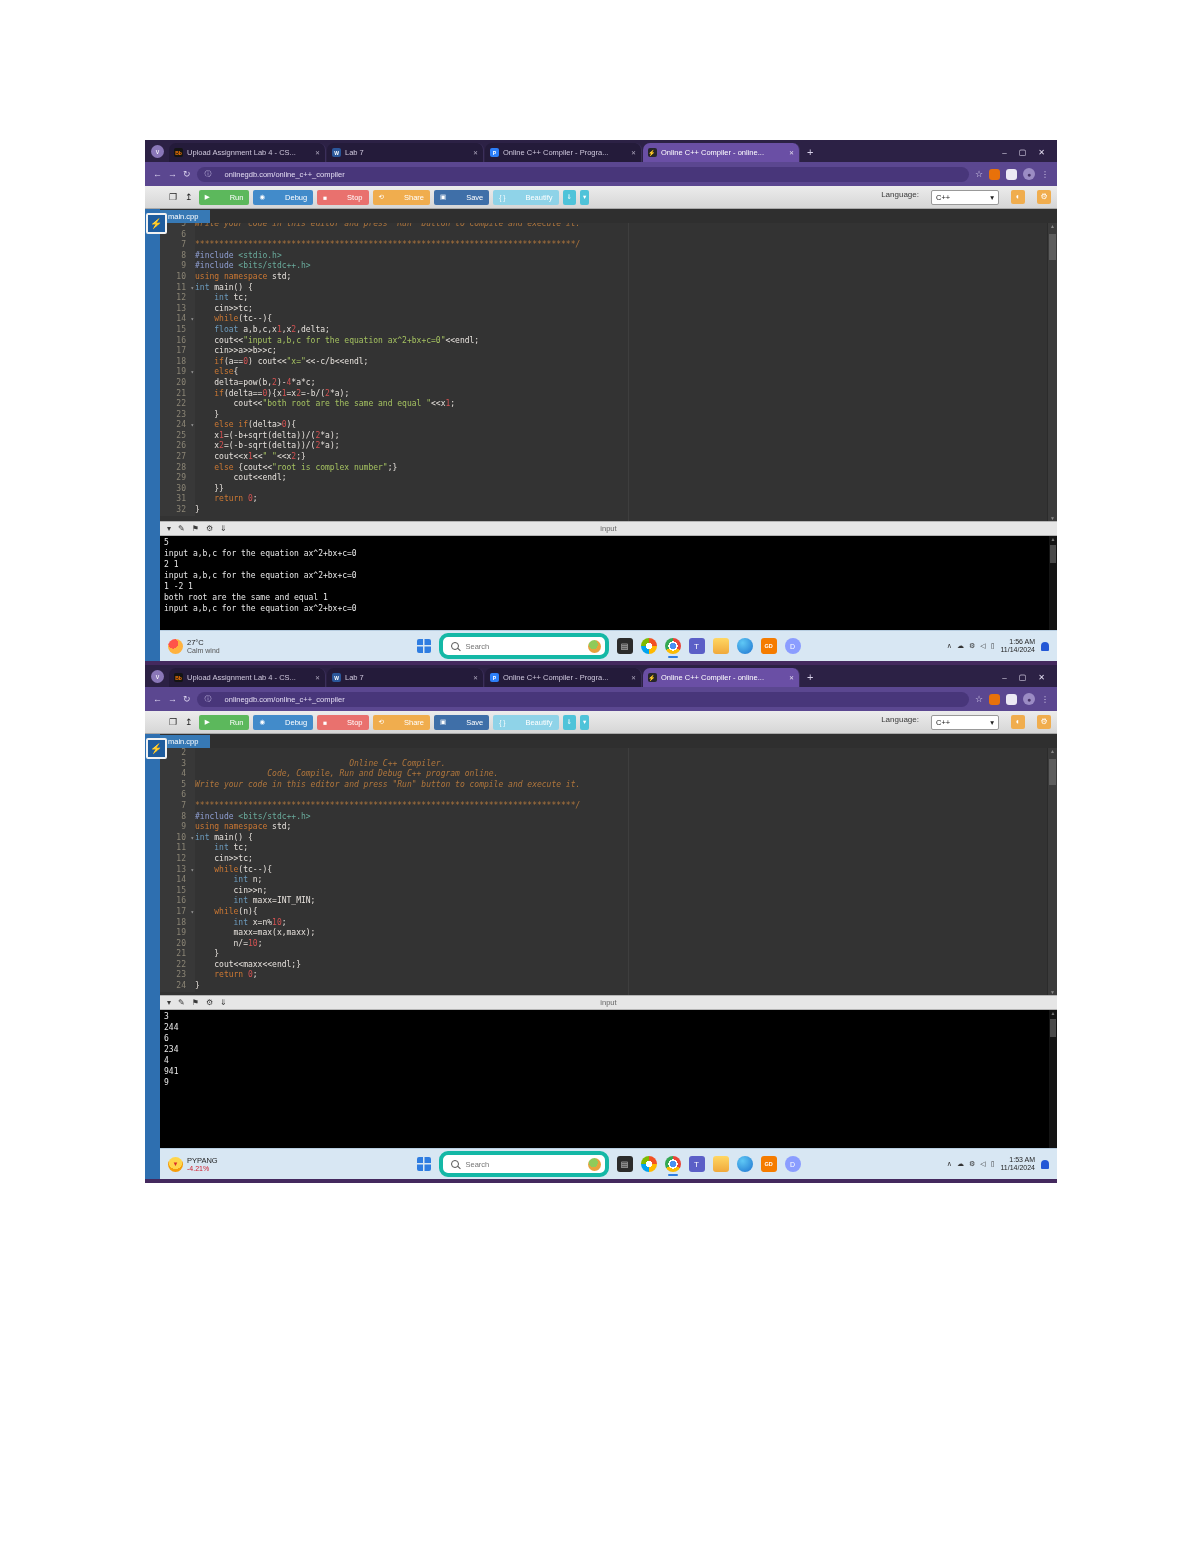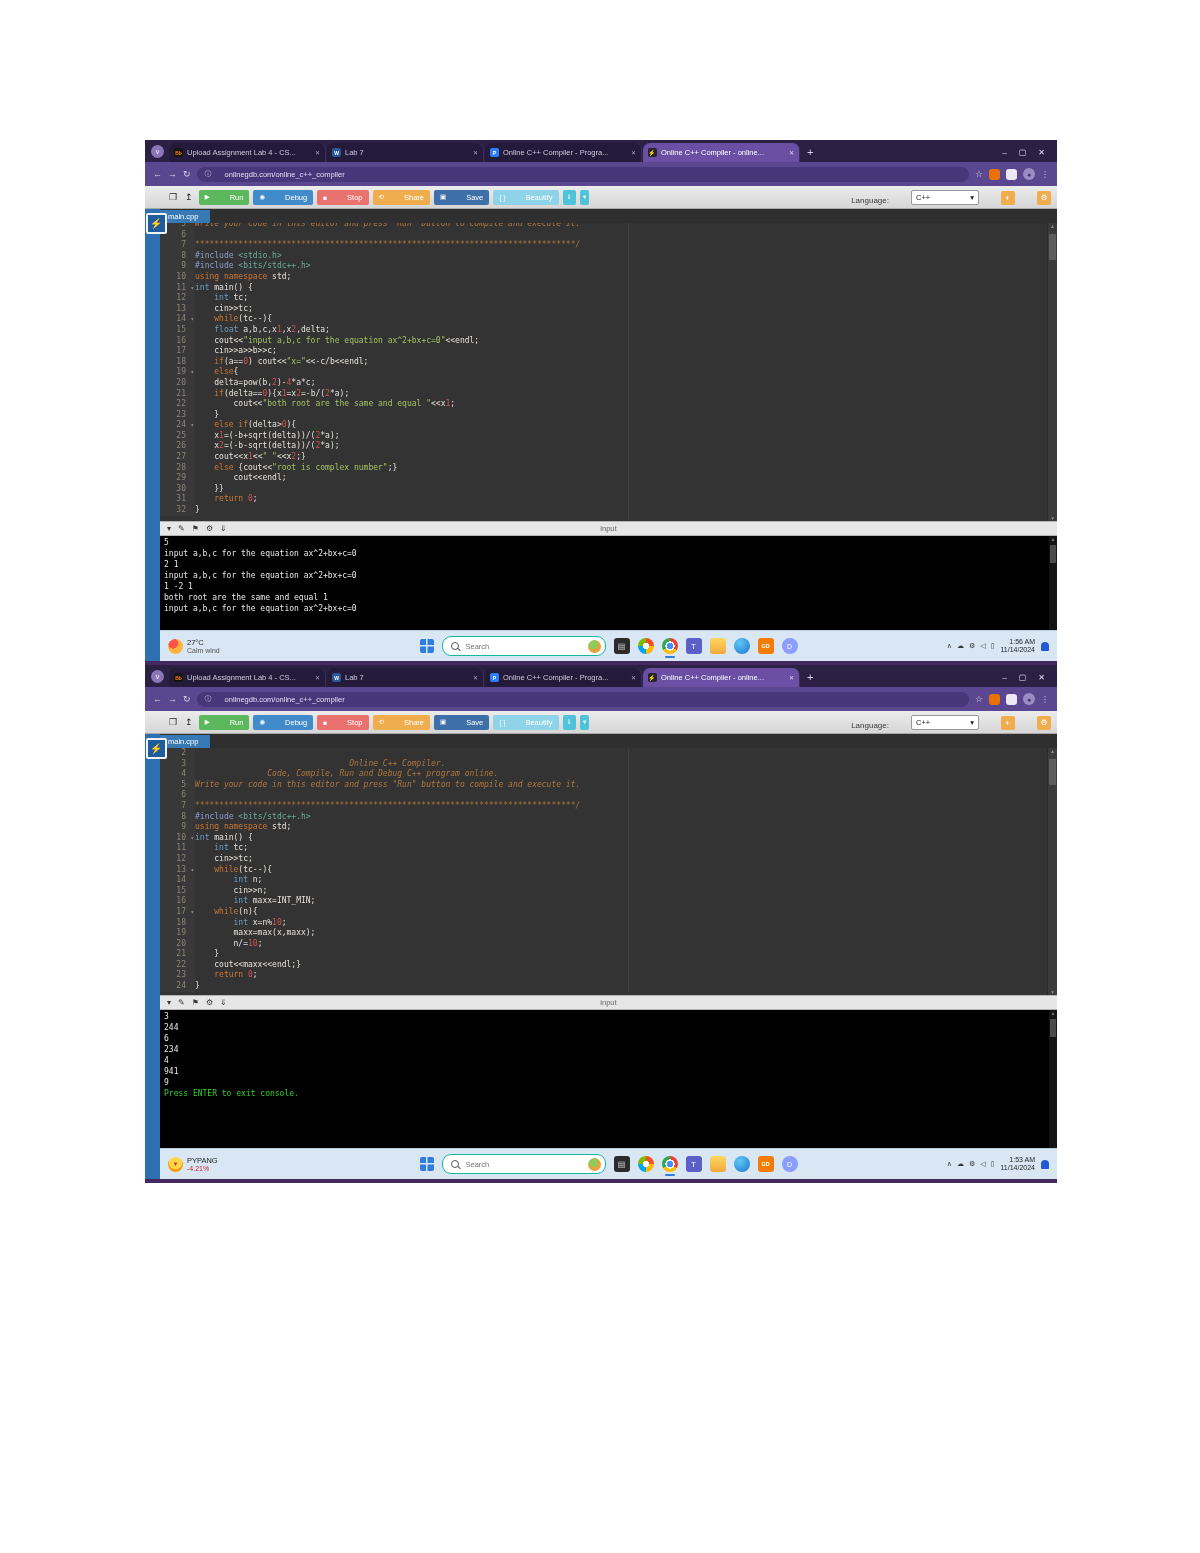--- a/index.html
+++ b/index.html
@@ -40,21 +40,21 @@
   
   .gdbbar{height:22px;background:linear-gradient(#ececec,#d6d6d6);border-bottom:1px solid #a9a9a9;
           display:flex;align-items:center;gap:4px;padding:0 6px 0 22px;position:relative;}
   .tbico{color:#222;font-size:9px;margin:0 2px;}
   .btn{height:15px;border-radius:2px;color:#fff;font-size:7.5px;display:flex;align-items:center;
        gap:20px;padding:0 6px;}
   .b-run{background:#5cb85c;} .b-debug{background:#428bca;} .b-stop{background:#e9716e;}
   .b-share{background:#f0ad4e;} .b-save{background:#3f6fa8;} .b-beaut{background:#8fd3e8;}
   .b-dl{background:#4fc3d9;padding:0 4px;} .b-dd{background:#4fc3d9;padding:0 3px;}
   .bico{font-size:6.5px;}
-  .langwrap{margin-left:auto;display:flex;align-items:flex-end;gap:22px;}
+  .langwrap{margin-left:auto;display:flex;align-items:flex-start;gap:12px;}
   .langlabel{font-size:8px;color:#3a3a3a;}
   .langsel{width:58px;height:13px;background:#fff;border:1px solid #999;border-radius:2px;
            font-size:7.5px;color:#222;display:flex;align-items:center;justify-content:space-between;padding:0 4px;}
   .obtn{width:14px;height:14px;border-radius:2px;background:#f0ad4e;color:#fff;font-size:8px;
         display:flex;align-items:center;justify-content:center;}
 
   
   .work{display:flex;background:#333;position:relative;}
   .bluebar{width:15px;background:#2e6fb0;flex:none;position:relative;}
   .gdblogo{position:absolute;top:4px;left:1px;width:17px;height:17px;background:#1e5c9e;
@@ -95,21 +95,21 @@
   .widget{display:flex;align-items:center;gap:4px;padding-left:8px;width:170px;}
   .wxicon{width:15px;height:15px;border-radius:50%;flex:none;display:flex;align-items:center;justify-content:center;}
   .s1 .wxicon{background:radial-gradient(circle at 35% 30%,#ff5349 0 35%,#ffb23e 36% 100%);}
   .s2 .wxicon{background:radial-gradient(circle at 50% 35%,#ffd54a 0 55%,#f59e0b 56% 100%);color:#d92b2b;font-size:6px;}
   .wline1{font-size:7.5px;color:#1e1e1e;} .wline2{font-size:7px;color:#555;}
   .s2 .wline2{color:#d11a2a;}
   .centerdock{position:absolute;left:50%;transform:translateX(-50%);display:flex;align-items:center;gap:8px;}
   .start{width:14px;height:14px;background:#2f7de1;border-radius:2px;
          background-image:linear-gradient(#d8e7f3,#d8e7f3),linear-gradient(#d8e7f3,#d8e7f3);
          background-size:1.5px 100%,100% 1.5px;background-position:center,center;background-repeat:no-repeat;}
-  .search{width:150px;height:18px;background:#fff;border:1px solid #14b8a6;border-radius:9px;
+  .search{width:150px;height:18px;background:#fff;border:4px solid #14b8a6;border-radius:9px;
           display:flex;align-items:center;gap:5px;padding:0 4px 0 8px;}
   .mag{width:6px;height:6px;border:1px solid #555;border-radius:50%;position:relative;flex:none;}
   .mag::after{content:"";position:absolute;width:4px;height:1px;background:#555;transform:rotate(45deg);right:-3px;bottom:-1px;}
   .search input{flex:1;border:0;outline:0;font-size:7.5px;color:#555;background:transparent;min-width:0;
                 font-family:"Liberation Sans",sans-serif;}
   .food{width:13px;height:13px;border-radius:50%;flex:none;
         background:radial-gradient(circle at 40% 35%,#8fca5a 0 40%,#e8a23d 41% 75%,#b5651d 76% 100%);}
   .ticon{width:16px;height:16px;flex:none;display:flex;align-items:center;justify-content:center;
          position:relative;color:#fff;}
   .ti-note{background:#2b2b2b;border-radius:3px;font-size:8px;color:#ddd;}
@@ -716,21 +716,20 @@
 
             <div class="oline">941</div>
 
             <div class="oline">9</div>
 
             <div class="oline"></div>
 
             <div class="oline"></div>
 
 
-            <div class="oline grn">Press ENTER to exit console.</div>
           </div>
         <div class="csb">
           <span>▲</span>
           <div class="th"></div>
         </div>
       </div>
       <div class="taskbar">
         <div class="widget">
           <span class="wxicon">▼</span>
           <div>

